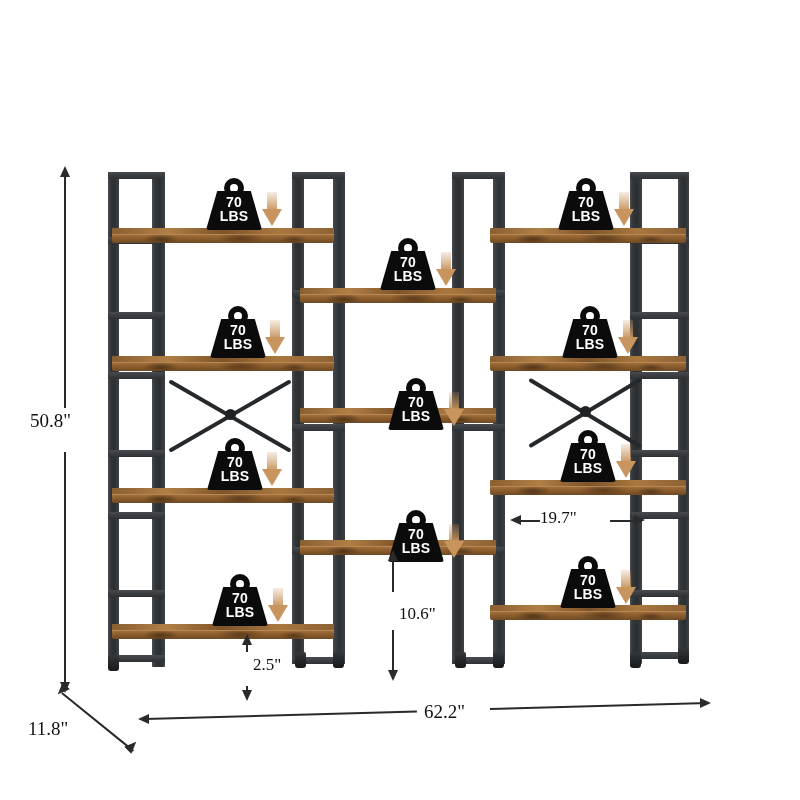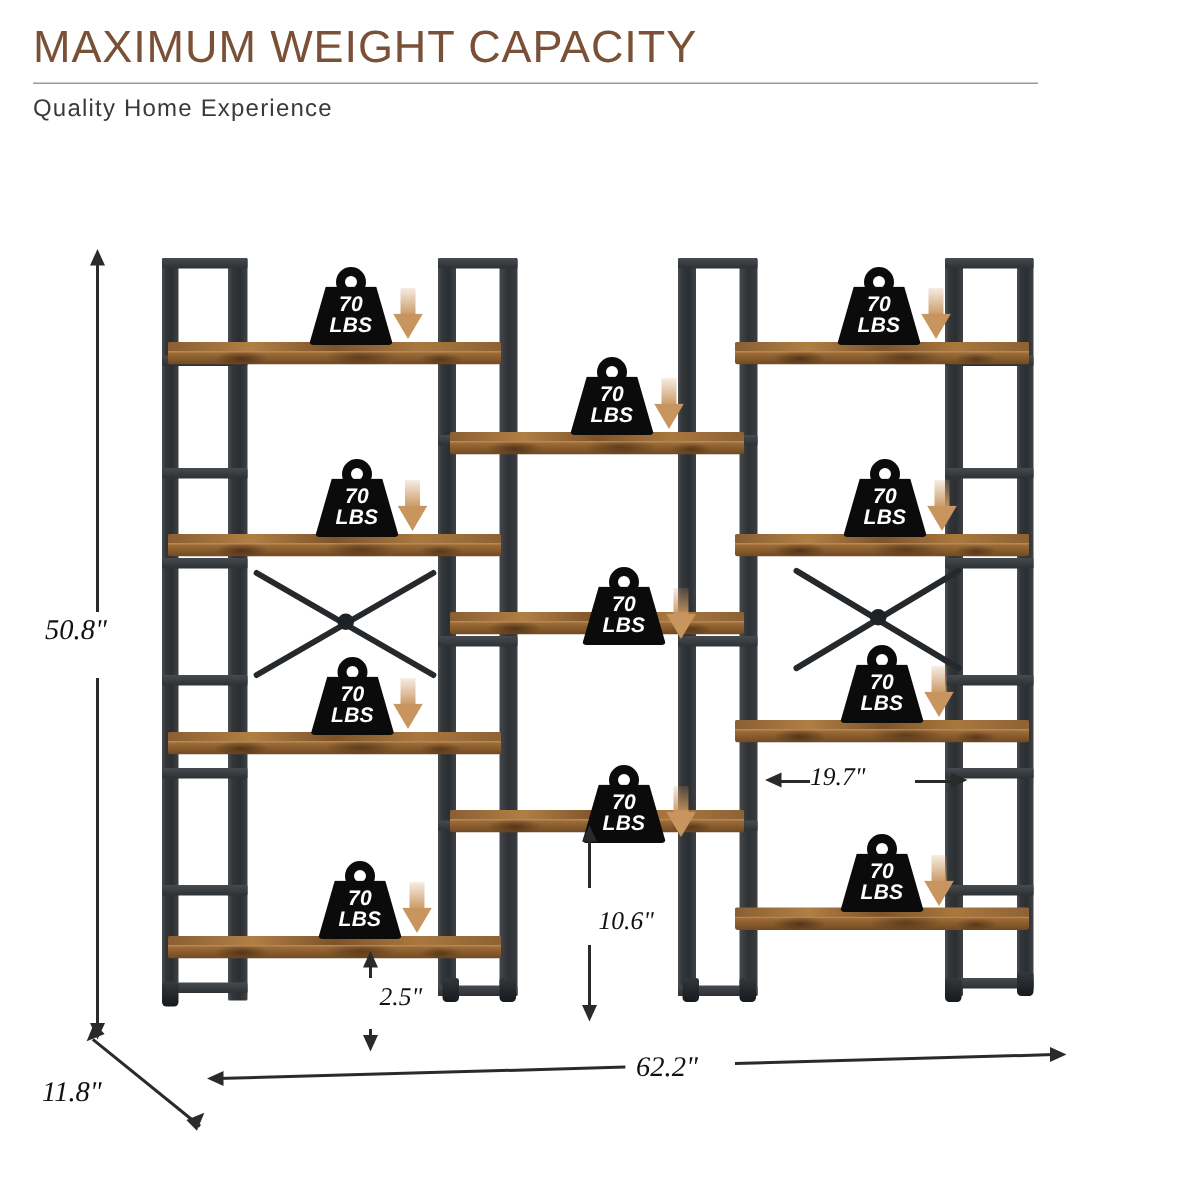--- a/index.html
+++ b/index.html
@@ -10,21 +10,21 @@
 
   
   .header { position:absolute; left:22px; top:16px; width:740px; }
   .title { font-size:30px; font-weight:400; color:#7a5136;
     letter-spacing:0.6px; line-height:1.05; white-space:nowrap; }
   .rule { width:670px; height:1px; background:#9a9a9a; margin-top:7px; }
   .subtitle { font-size:16px; color:#3a3a3a; margin-top:8px;
     letter-spacing:0.8px; }
 
   
-  .stage { position:absolute; left:0; top:0; width:800px; height:800px;font-style:italic; }
+  .stage { position:absolute; left:0; top:0; width:800px; height:800px; }
 
   
   .post { position:absolute;
     background:linear-gradient(to right,#4a4e52 0%,#33373a 22%,#2b2f32 60%,#3e4246 100%);
     border-radius:1px; }
   .post.thin { background:linear-gradient(to right,#44484c 0%,#2e3235 50%,#3a3e41 100%); }
 
   
   .rung { position:absolute; height:7px;
     background:linear-gradient(to bottom,#474b4f,#2d3134); border-radius:1px; }
@@ -94,25 +94,20 @@
   .ah.right { border-top:5px solid transparent; border-bottom:5px solid transparent;
               border-left:11px solid #2a2a2a; }
   .ah.diag  { border-left:5px solid transparent; border-right:5px solid transparent;
               border-bottom:12px solid #2a2a2a; }
 </style>
 </head>
 <body>
 
 <div id="root">
 
-  <div class="header">
-    <div class="title">MAXIMUM WEIGHT CAPACITY</div>
-    <div class="rule"></div>
-    <div class="subtitle">Quality Home Experience</div>
-  </div>
 
   <div class="stage">
 
     <div class="post" style="left:108px; top:172px; width:11px; height:490px;"></div>
     <div class="post" style="left:152px; top:172px; width:13px; height:495px;"></div>
     <div class="rung" style="left:108px; top:172px; width:57px;"></div>
     <div class="rung" style="left:108px; top:237px; width:57px;"></div>
     <div class="rung" style="left:108px; top:312px; width:57px;"></div>
     <div class="rung" style="left:108px; top:372px; width:57px;"></div>
     <div class="rung" style="left:108px; top:450px; width:57px;"></div>

